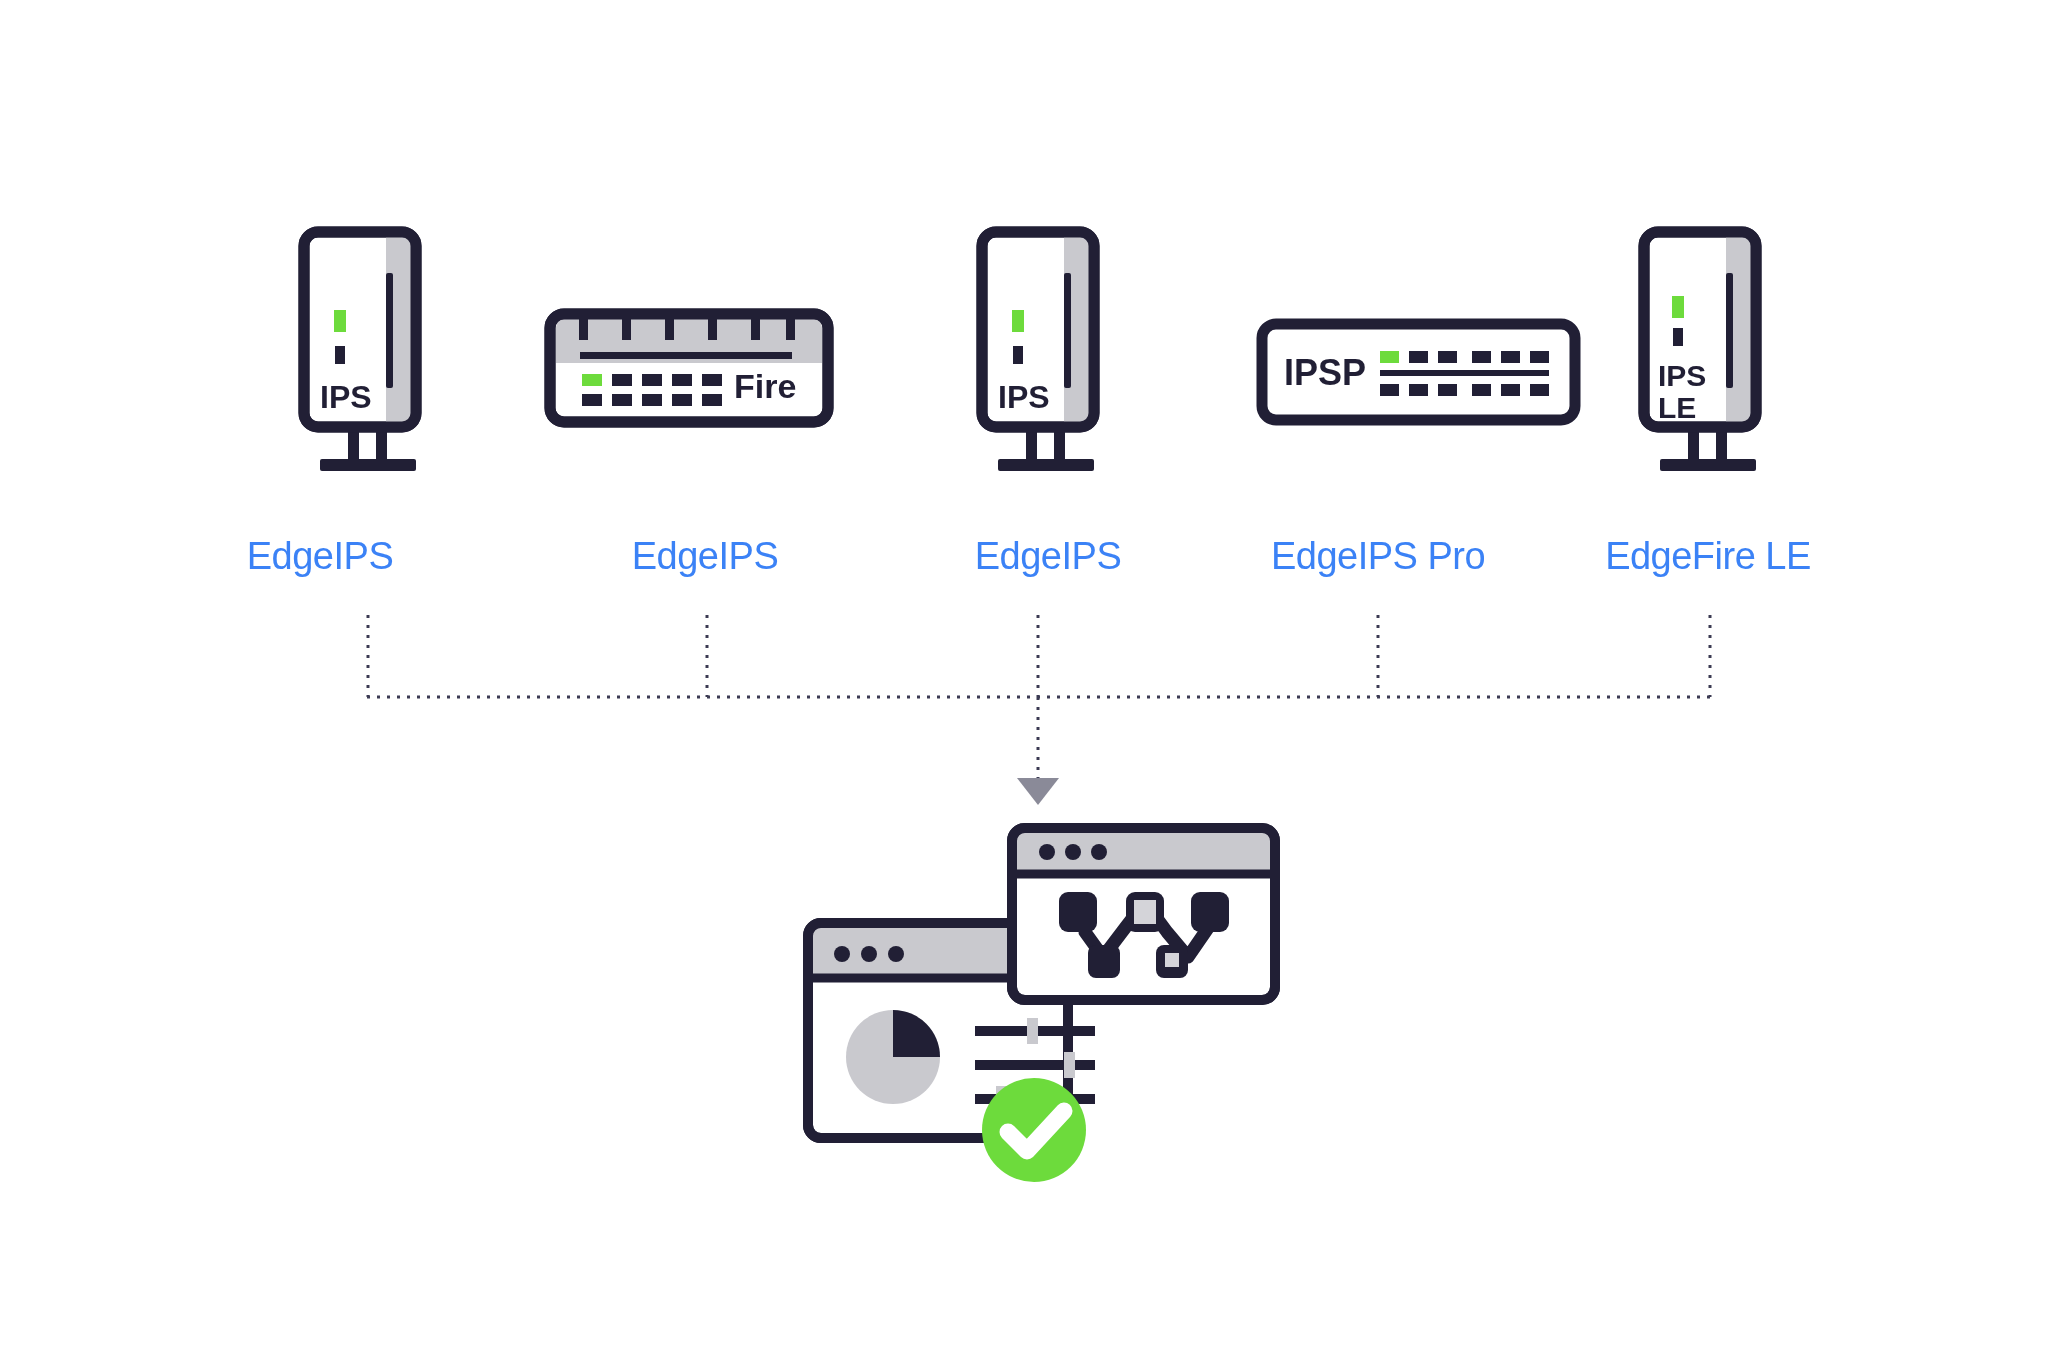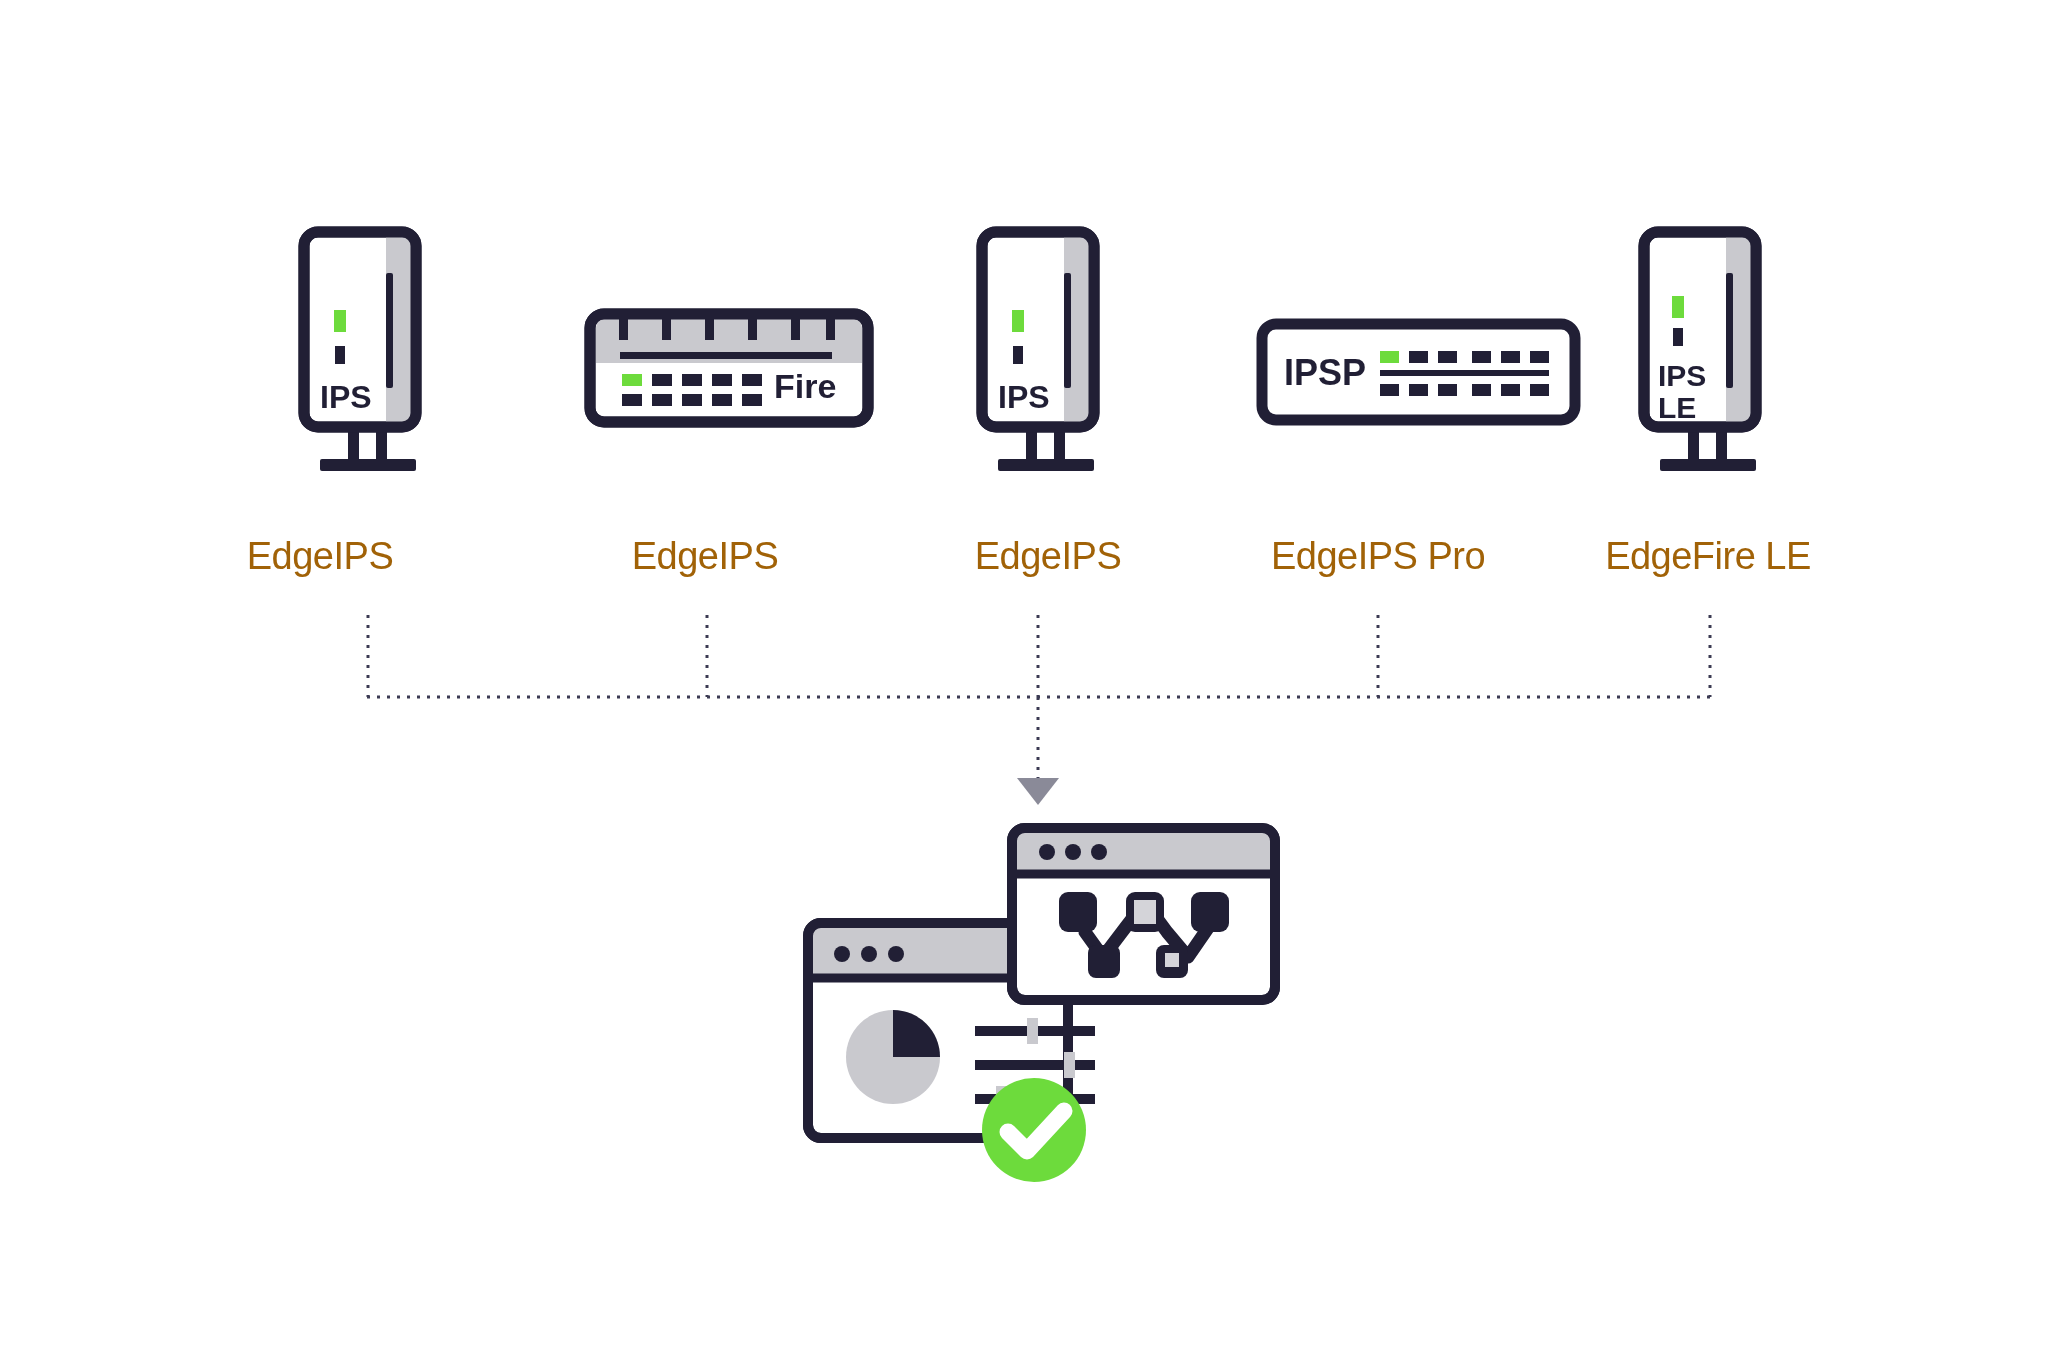--- a/index.html
+++ b/index.html
@@ -15,21 +15,21 @@
     position: relative;
   }
   #stage {
     position: absolute;
     left: 0; top: 0;
     width: 2048px;
     height: 1366px;
   }
   .device-label {
     position: absolute;
-    color: #a16207;
+    color: #3b82f6;
     font-size: 38px;
     font-family: "Liberation Sans", sans-serif;
     font-weight: 400;
     text-align: center;
     white-space: nowrap;
     letter-spacing: -0.5px;
   }
   .dev {
     position: absolute;
   }
@@ -53,21 +53,21 @@
         <rect x="14" y="4" width="112" height="195" rx="14" fill="none" stroke="#211f35" stroke-width="11"></rect>
         <rect x="96" y="45" width="7" height="115" rx="2" fill="#211f35"></rect>
       </g>
       <rect x="44" y="82" width="12" height="22" fill="#6ddb3c"></rect>
       <rect x="45" y="118" width="10" height="18" fill="#211f35"></rect>
       <text x="30" y="180" font-family="Liberation Sans, sans-serif" font-size="32" font-weight="bold" fill="#211f35">IPS</text>
     </svg>
   </div>
   <div class="device-label" style="left:190px; top:535px; width:260px;">EdgeIPS</div>
 
-  <div class="dev" style="left:584px; top:308px;">
+  <div class="dev" style="left:544px; top:308px;">
     <svg width="290" height="120" viewBox="0 0 290 120">
       <g>
         <rect x="6" y="6" width="278" height="108" rx="14" fill="#ffffff" stroke="#211f35" stroke-width="11"></rect>
         <path d="M 12 20 Q 12 11 21 11 H 269 Q 278 11 278 20 V 55 H 12 Z" fill="#c9c9ce"></path>
         <rect x="6" y="6" width="278" height="108" rx="14" fill="none" stroke="#211f35" stroke-width="11"></rect>
       </g>
       <g>
         <rect x="35" y="10" width="9" height="22" fill="#211f35"></rect>
         <rect x="78" y="10" width="9" height="22" fill="#211f35"></rect>
         <rect x="121" y="10" width="9" height="22" fill="#211f35"></rect>

